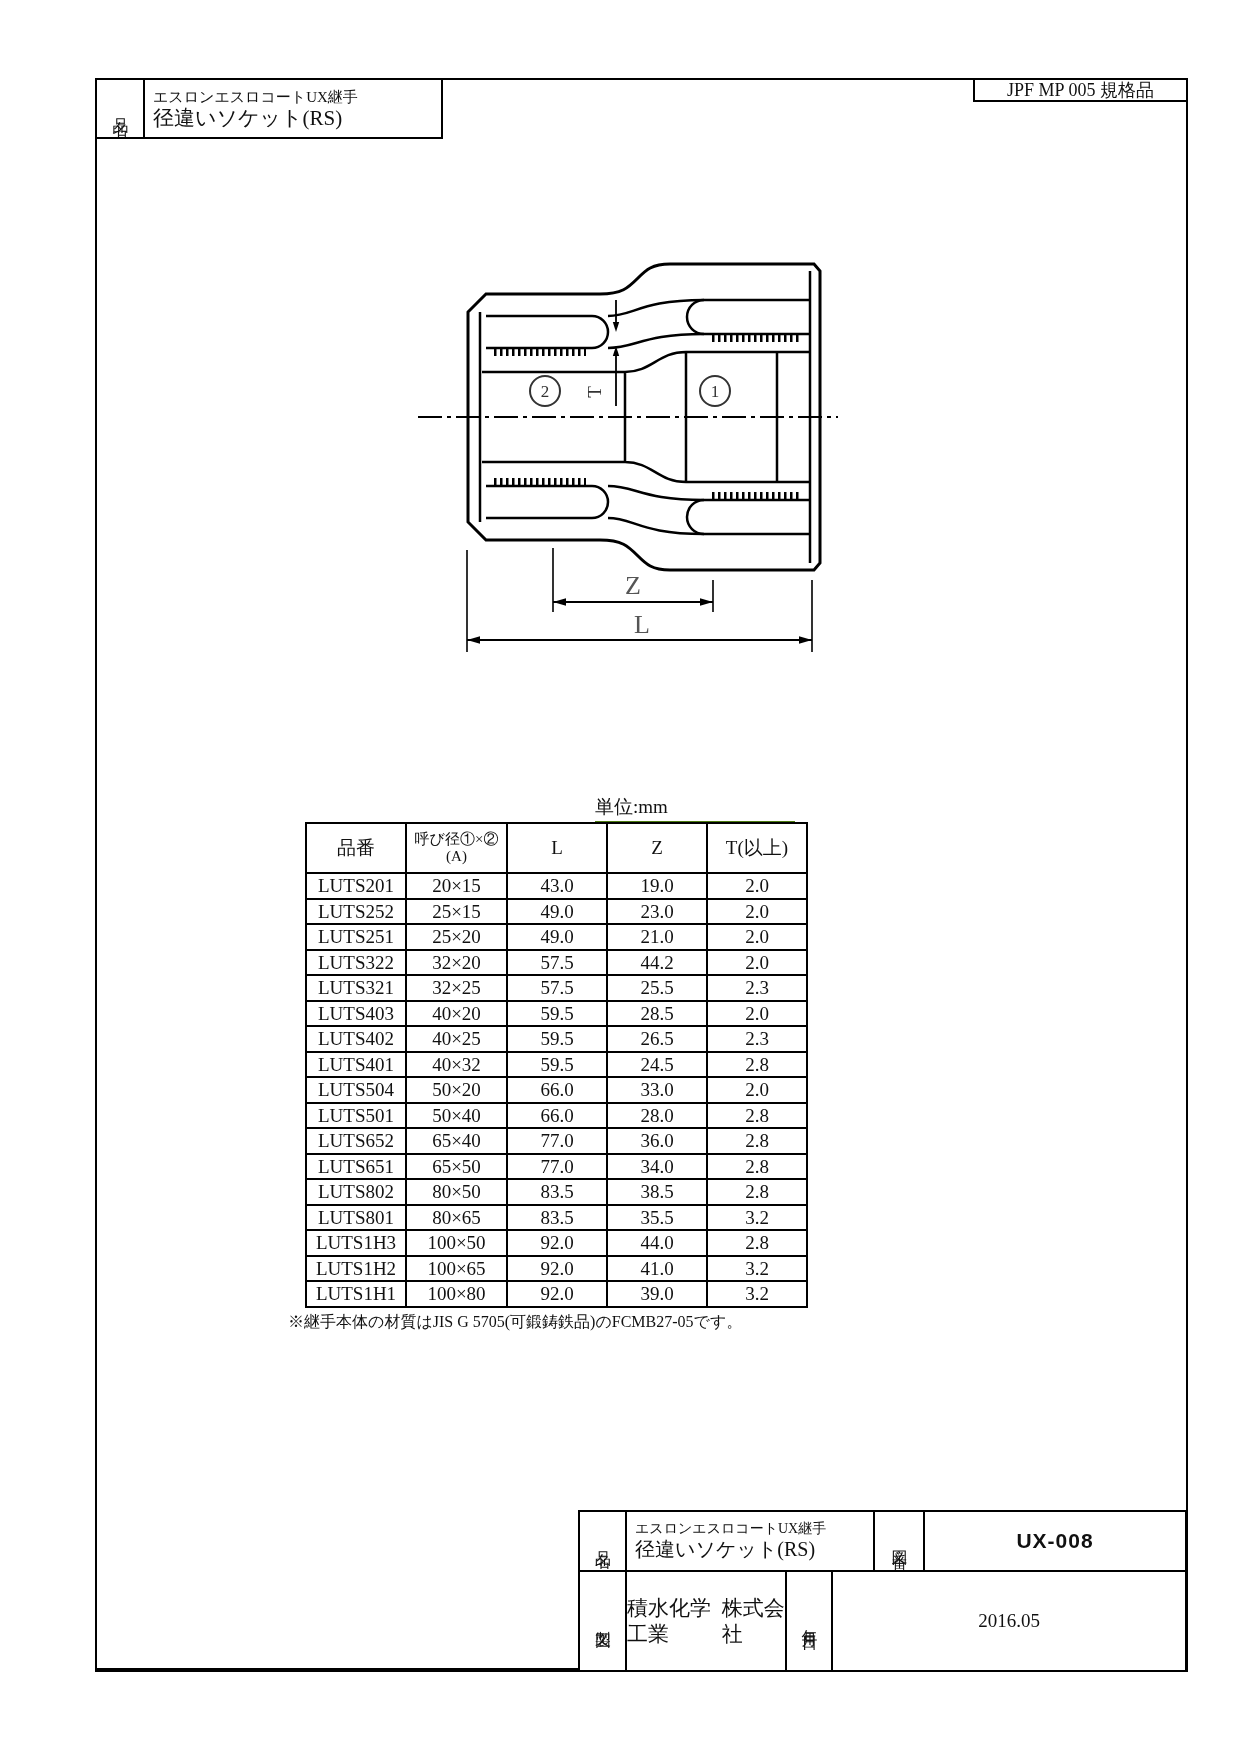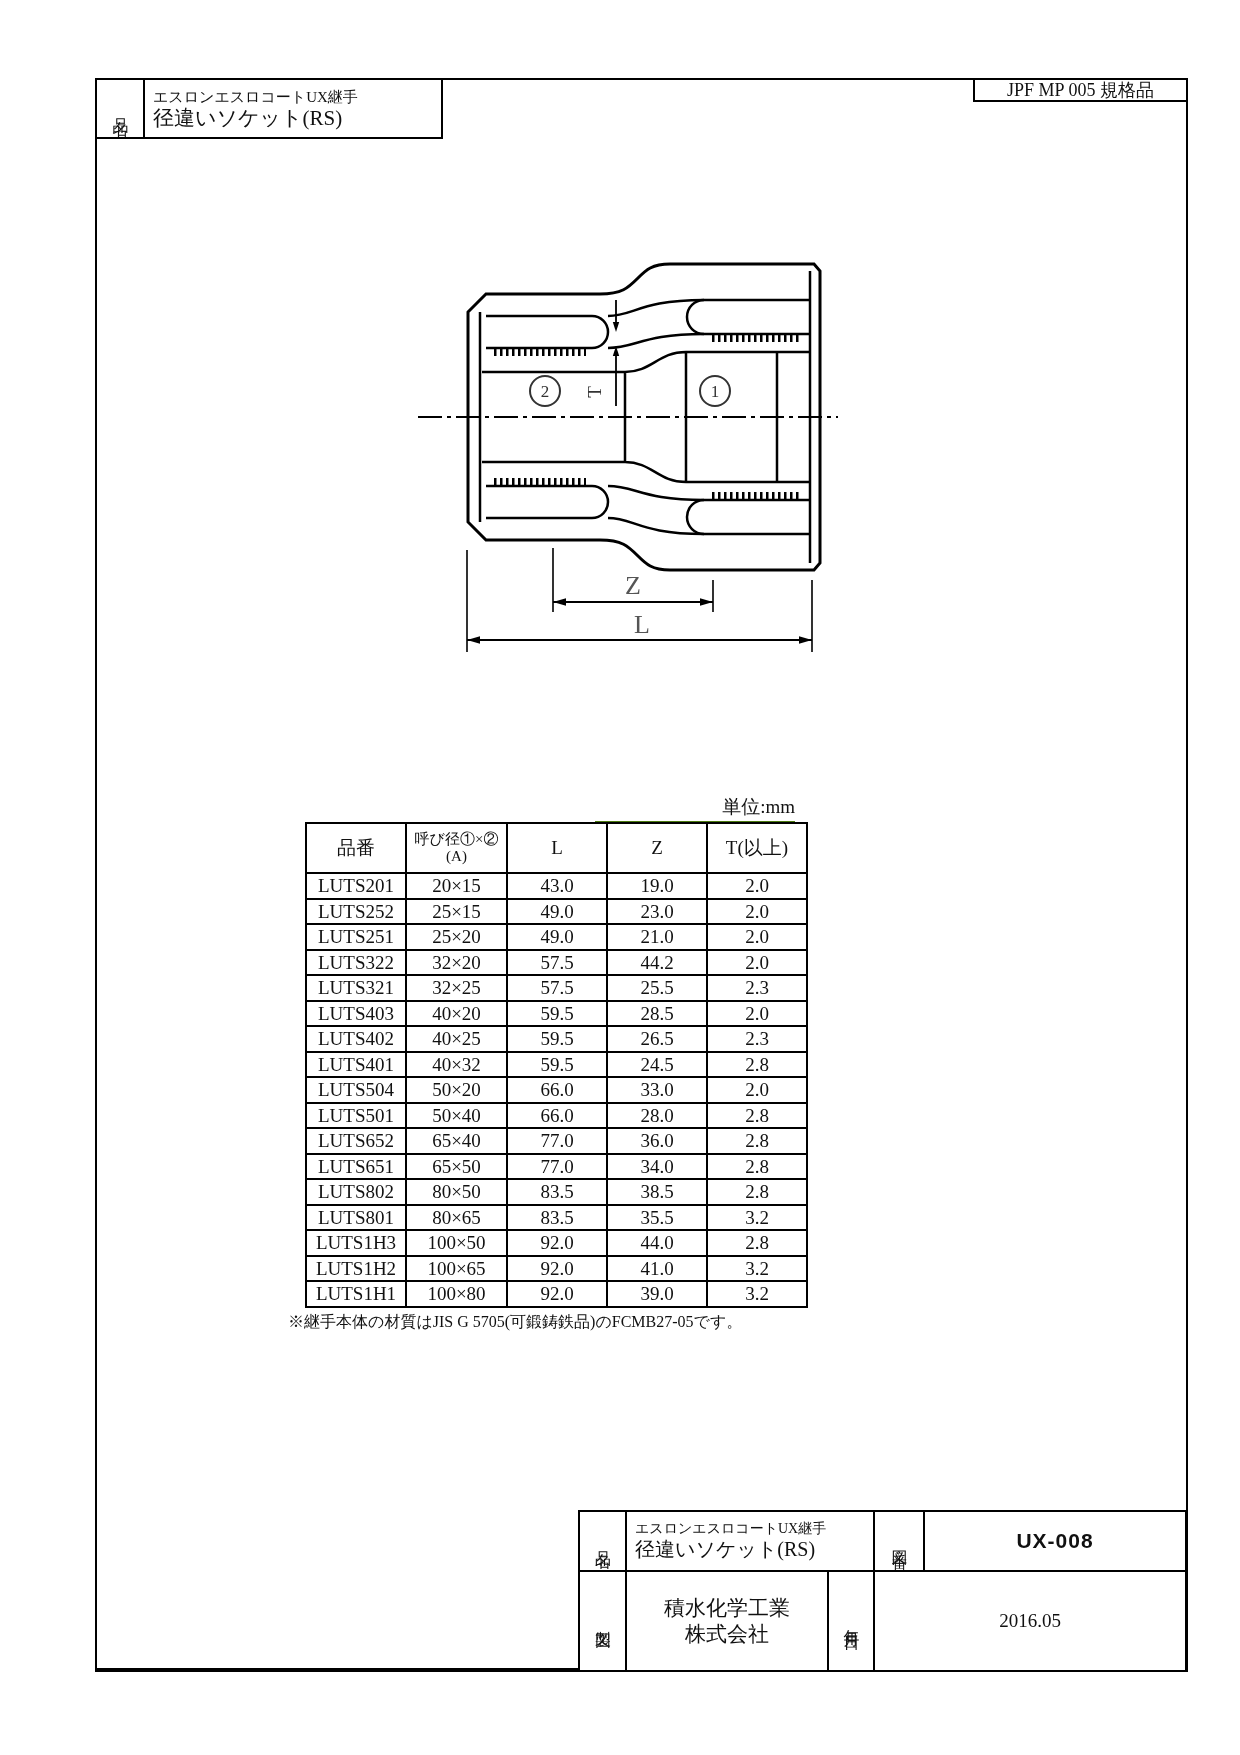--- a/index.html
+++ b/index.html
@@ -30,21 +30,21 @@
   .hdr-product{font-size:21px;line-height:24px;}
   
   .std-box{
     left:973px;top:78px;width:215px;height:24px;box-sizing:border-box;
     border:2px solid #000;display:flex;align-items:center;justify-content:center;
     font-size:18px;background:#fff;
   }
   
   svg.drawing{left:390px;top:200px;}
   
-  .unit-note{left:595px;top:794px;width:200px;text-align:right;font-size:19px;
+  .unit-note{left:595px;top:794px;width:200px;font-size:19px;
     border-bottom:1px solid #4d7c0f;padding-bottom:1px;}
   table.spec{
     left:305px;top:822px;width:491px;position:absolute;
     border-collapse:collapse;table-layout:fixed;background:#fff;
   }
   table.spec th,table.spec td{
     border:2px solid #000;text-align:center;vertical-align:middle;
     font-weight:normal;padding:0;
   }
   table.spec th{height:48px;font-size:19px;}
@@ -66,21 +66,21 @@
     font-size:16px;letter-spacing:3px;}
   .tb-name{width:47px;}
   .tb-prodcell{width:248px;flex-direction:column;align-items:flex-start;
     justify-content:center;padding-left:8px;}
   .tb-series{font-size:14px;line-height:16px;}
   .tb-product{font-size:20px;line-height:24px;}
   .tb-zuban{width:50px;}
   .tb-drawno{flex:1;font-family:"Liberation Sans","DejaVu Sans",sans-serif;
     font-weight:bold;font-size:21px;letter-spacing:1px;}
   .tb-seizu{width:47px;}
-  .tb-company{width:202px;flex-direction:column;font-size:21px;line-height:26px;}
+  .tb-company{width:160px;flex-direction:row;font-size:21px;line-height:26px;}
   .tb-date-label{width:46px;}
   .tb-date{flex:1;font-size:19px;}
 </style>
 </head>
 <body>
 
 <div class="abs frame"></div>
 
 <div class="abs hdr-box">
   <div class="hdr-label">品名</div>

